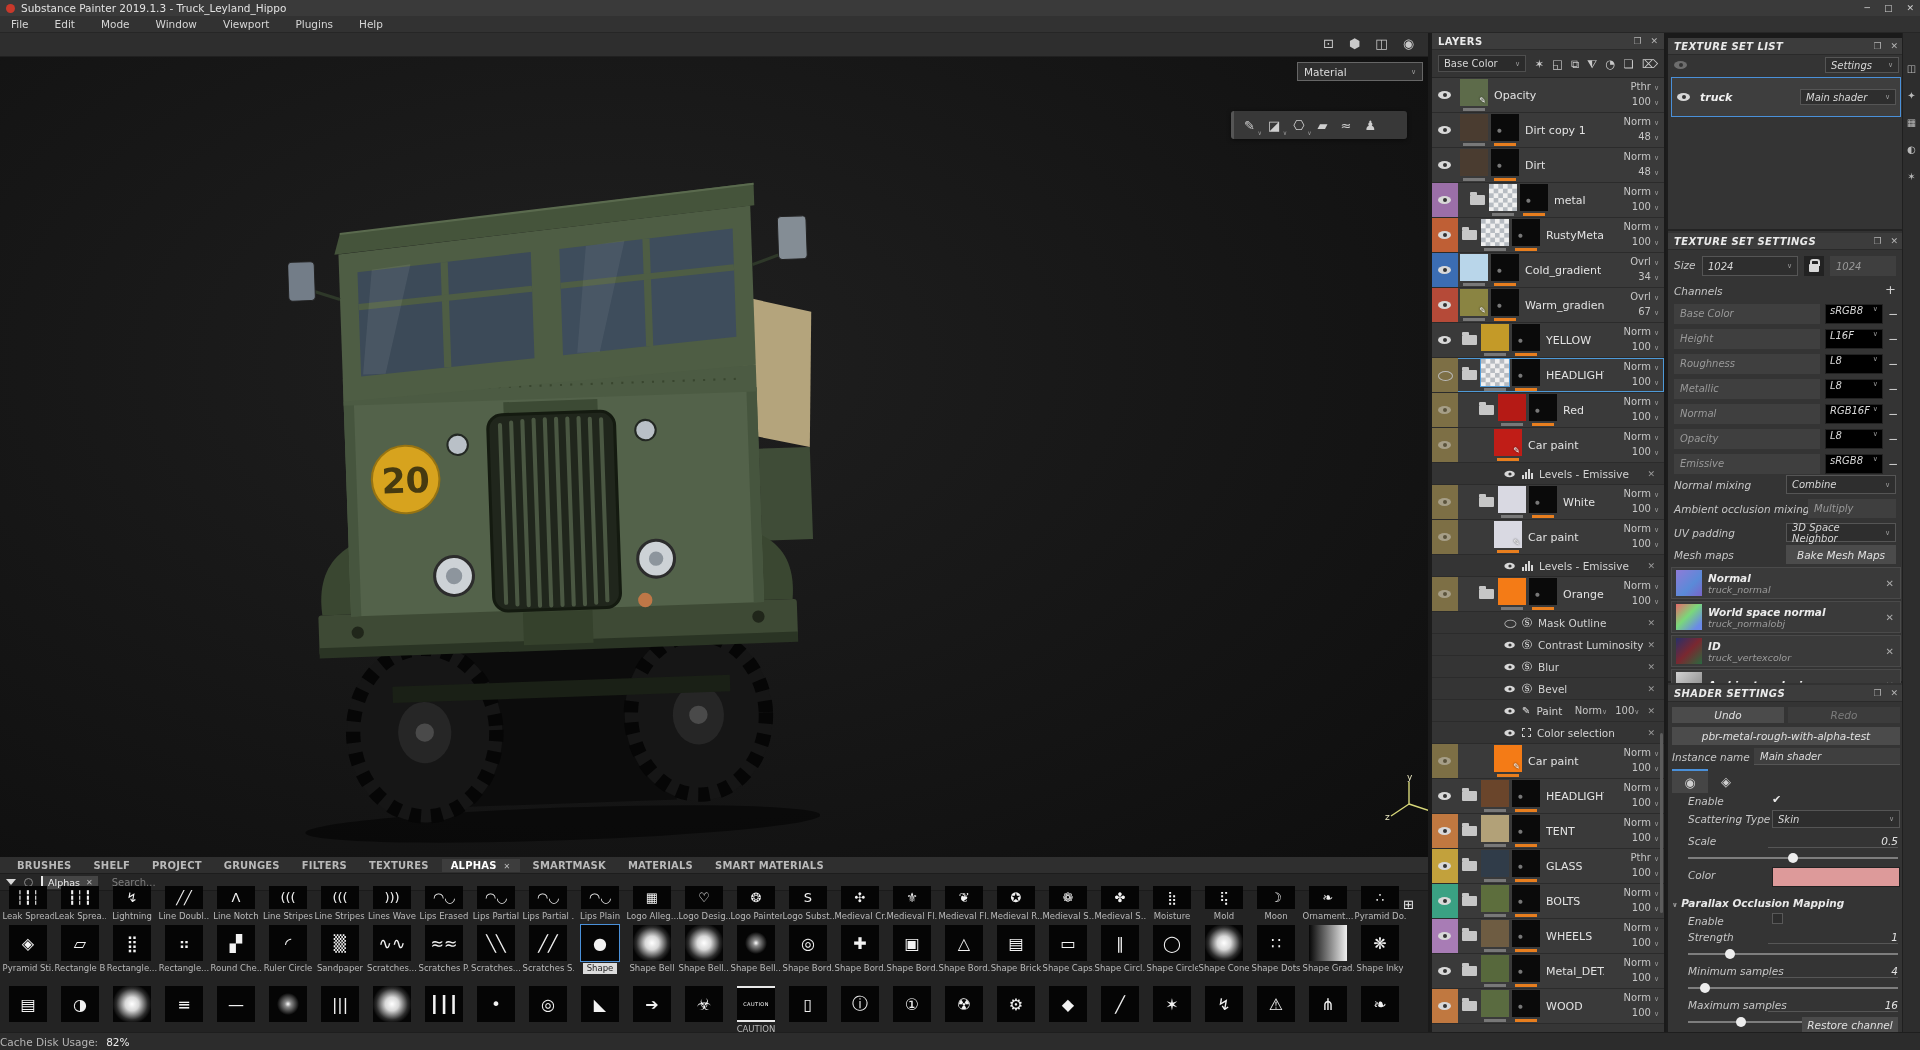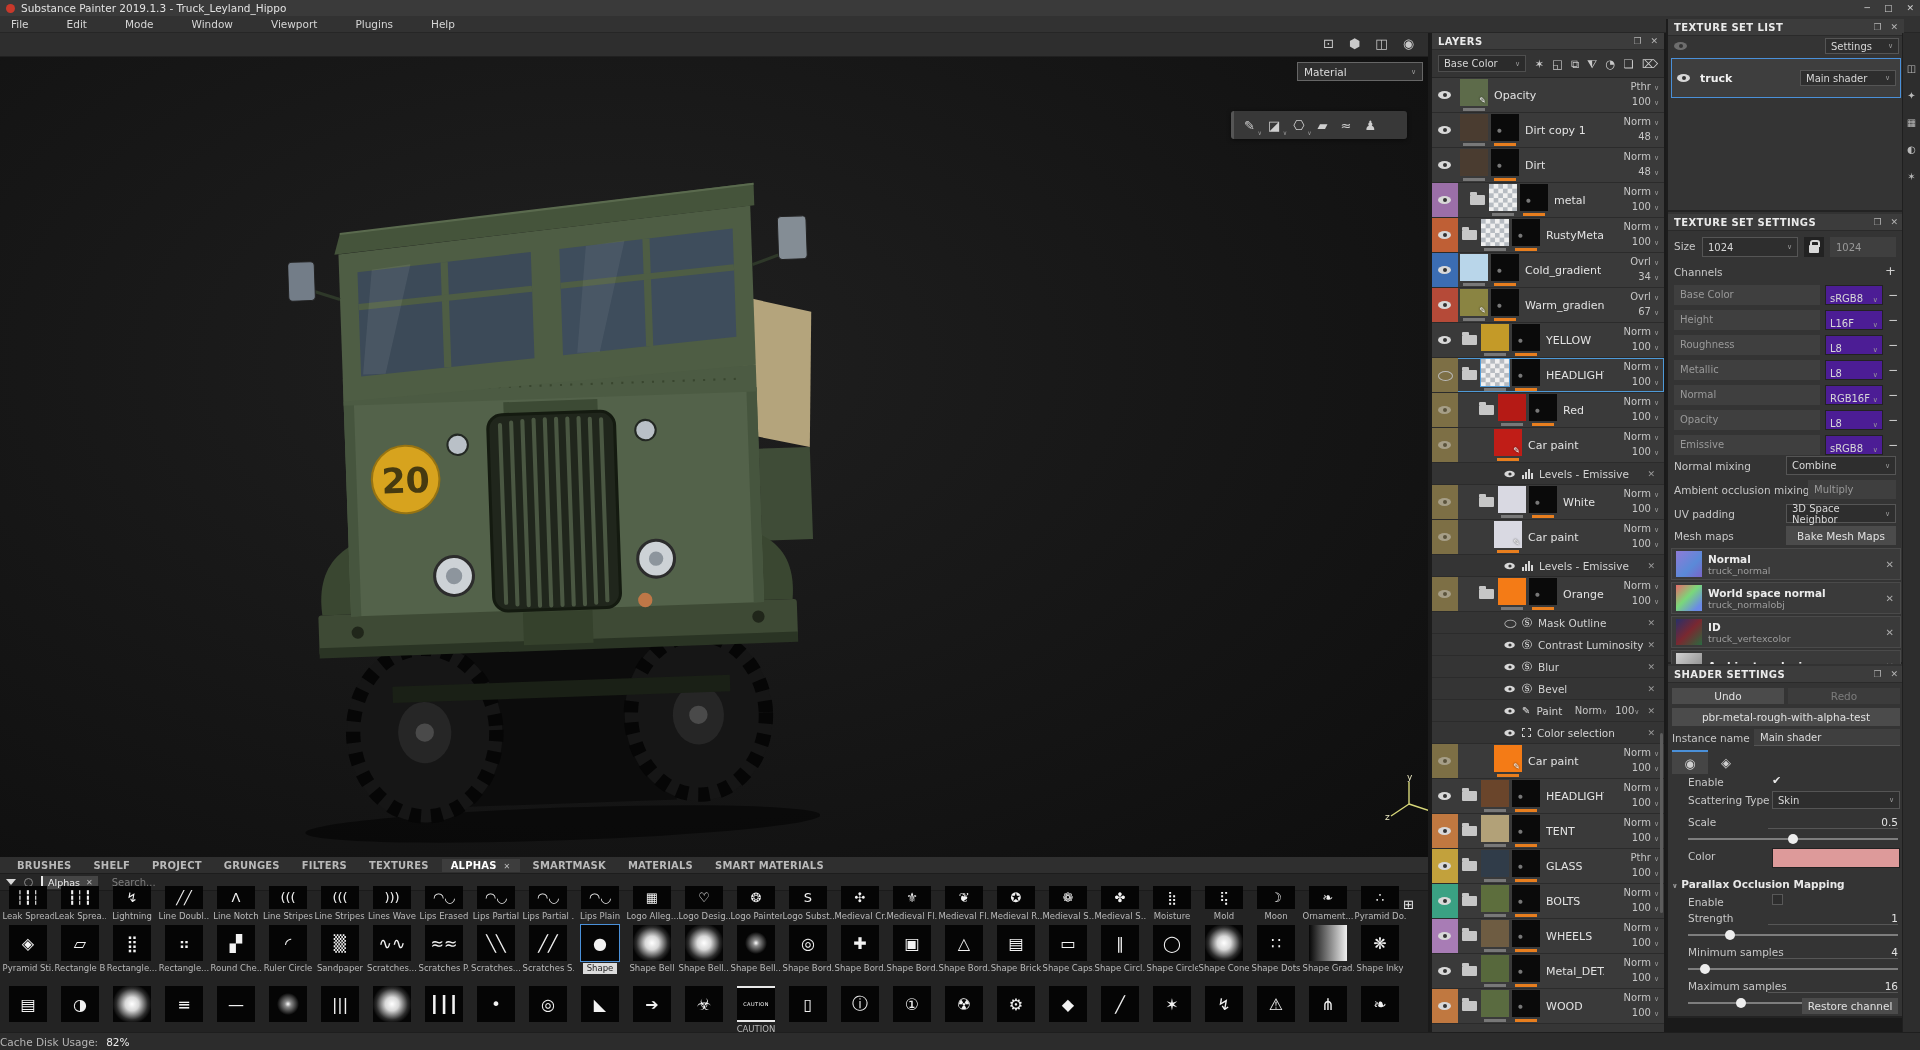--- a/index.html
+++ b/index.html
@@ -5,21 +5,21 @@
   html,body{margin:0;padding:0;background:#000;}
   *{box-sizing:border-box;font-family:"DejaVu Sans","Liberation Sans",sans-serif;}
   .app{position:relative;width:1920px;height:1050px;background:#1a1a1a;overflow:hidden;color:#ddd;font-size:11px;}
 
   
   .titlebar{position:absolute;left:0;top:0;width:1920px;height:16px;background:#3a3a3a;display:flex;align-items:center;padding:0 6px;}
   .appdot{width:9px;height:9px;border-radius:50%;margin-right:6px;flex:none;}
   .title{font-size:10.5px;color:#e2e2e2;}
   .wbtns{margin-left:auto;display:flex;gap:14px;color:#cfcfcf;font-size:9px;}
   .wbtns span{cursor:default;}
-  .menubar{position:absolute;left:0;top:16px;width:1920px;height:17px;background:#323232;display:flex;align-items:center;gap:16px;border-bottom:1px solid #262626;}
+  .menubar{position:absolute;left:0;top:16px;width:1920px;height:17px;background:#323232;display:flex;align-items:center;gap:4px;border-bottom:1px solid #262626;}
   .menubar span{padding:0 11px;font-size:10.5px;color:#d6d6d6;}
 
   
   .vp-strip{position:absolute;left:0;top:33px;width:1428px;height:24px;background:#2e2e2e;border-bottom:1px solid #202020;}
   .vp-top-icons{position:absolute;right:14px;top:3px;display:flex;gap:15px;color:#c9c9c9;font-size:13px;}
   .viewport{position:absolute;left:0;top:57px;width:1428px;height:800px;background:radial-gradient(ellipse at 42% 38%, #202020 0%, #161616 55%, #0e0e0e 100%);overflow:hidden;}
   .mat-dd{position:absolute;left:1297px;top:5px;width:126px;height:19px;background:#2f2f2f;border:1px solid #666;display:flex;align-items:center;padding:0 6px;color:#dcdcdc;font-size:10.5px;}
   .mat-dd .chev{margin-left:auto;}
   .chev{font-size:7px;color:#9a9a9a;}
   .floattools{position:absolute;left:1231px;top:54px;width:176px;height:28px;background:rgba(60,60,60,.92);border-radius:3px;display:flex;align-items:center;gap:13px;padding:0 10px;box-shadow:0 1px 4px rgba(0,0,0,.5);border-left:3px solid #555;}
@@ -100,35 +100,35 @@
   .erow .eye{transform:scale(.8);margin-right:2px;}
   .eico{margin:0 6px 0 2px;color:#e6e6e6;font-size:10px;flex:none;display:flex;align-items:flex-end;gap:1px;}
   .eico.sq{width:9px;height:9px;border:1px dashed #cfcfcf;}
   .eico .vb{width:2px;background:#d8d8d8;display:inline-block;}
   .ex{margin-left:auto;margin-right:9px;color:#9a9a9a;font-size:9px;}
   .pm{font-size:10px;color:#c6c6c6;margin-left:auto;}
   .pm2{font-size:10px;color:#c6c6c6;margin-left:8px;}
   .lscroll{position:absolute;right:1px;top:700px;width:3px;height:180px;background:#5c5c5c;border-radius:2px;}
 
   
-  .rcol{position:absolute;left:1666px;top:19px;width:236px;height:999px;background:#323232;border-left:2px solid #1c1c1c;}
+  .rcol{position:absolute;left:1666px;top:38px;width:236px;height:999px;background:#323232;border-left:2px solid #1c1c1c;font-style:italic;}
   .rpanel{position:absolute;left:0;width:236px;background:#343434;border-bottom:2px solid #232323;}
   .tslist{top:0;height:193px;}
   .tsl-row1{height:20px;display:flex;align-items:center;padding:0 5px;}
   .tsl-row1 .eye{opacity:.35;}
   .dd{background:#2e2e2e;border:1px solid #555;display:flex;align-items:center;padding:0 5px;font-size:10px;color:#d8d8d8;height:16px;}
   .dd .chev{margin-left:auto;padding-left:5px;}
   .tsl-set{margin:2px 3px;height:40px;border:1px solid #4a90d9;background:#3e3e3e;display:flex;align-items:center;padding:0 4px;gap:8px;}
   .tsl-set .nm{font-weight:bold;font-size:11px;color:#f0f0f0;flex:1;}
 
   .tsset{top:195px;height:450px;}
   .abs{position:absolute;}
   .lab{font-size:10.5px;color:#c7c7c7;}
   .field{background:#3f3f3f;color:#999;font-size:10px;display:flex;align-items:center;padding:0 6px;height:20px;}
-  .fmt{background:#4c1d95;border:1px solid #222;color:#d8d8d8;font-size:10px;display:flex;align-items:flex-end;padding:0 4px;height:20px;}
+  .fmt{background:#000000;border:1px solid #222;color:#d8d8d8;font-size:10px;display:flex;align-items:flex-start;padding:0 4px;height:20px;}
   .minus{color:#cfcfcf;font-size:12px;}
   .plus{color:#cfcfcf;font-size:13px;}
   .lockbtn{width:20px;height:20px;background:#222;display:flex;align-items:center;justify-content:center;}
   .lockico{width:10px;height:8px;background:#d8d8d8;position:relative;border-radius:1px;margin-top:4px;}
   .lockico::before{content:"";position:absolute;left:1px;top:-5px;width:6px;height:5px;border:2px solid #d8d8d8;border-bottom:none;border-radius:3px 3px 0 0;}
   .btn{background:#4b4b4b;color:#e0e0e0;font-size:10.5px;display:flex;align-items:center;justify-content:center;}
   .mmwrap{overflow:hidden;}
   .mmitem{height:32px;margin:0 3px 2px 3px;background:#3a3a3a;border:1px solid #4a4a4a;display:flex;align-items:center;padding:0 4px;gap:6px;}
   .mmth{width:26px;height:26px;flex:none;}
   .mmth.normal{background:linear-gradient(135deg,#8f7bd8,#5a8ad8 60%,#7a64c8);}

